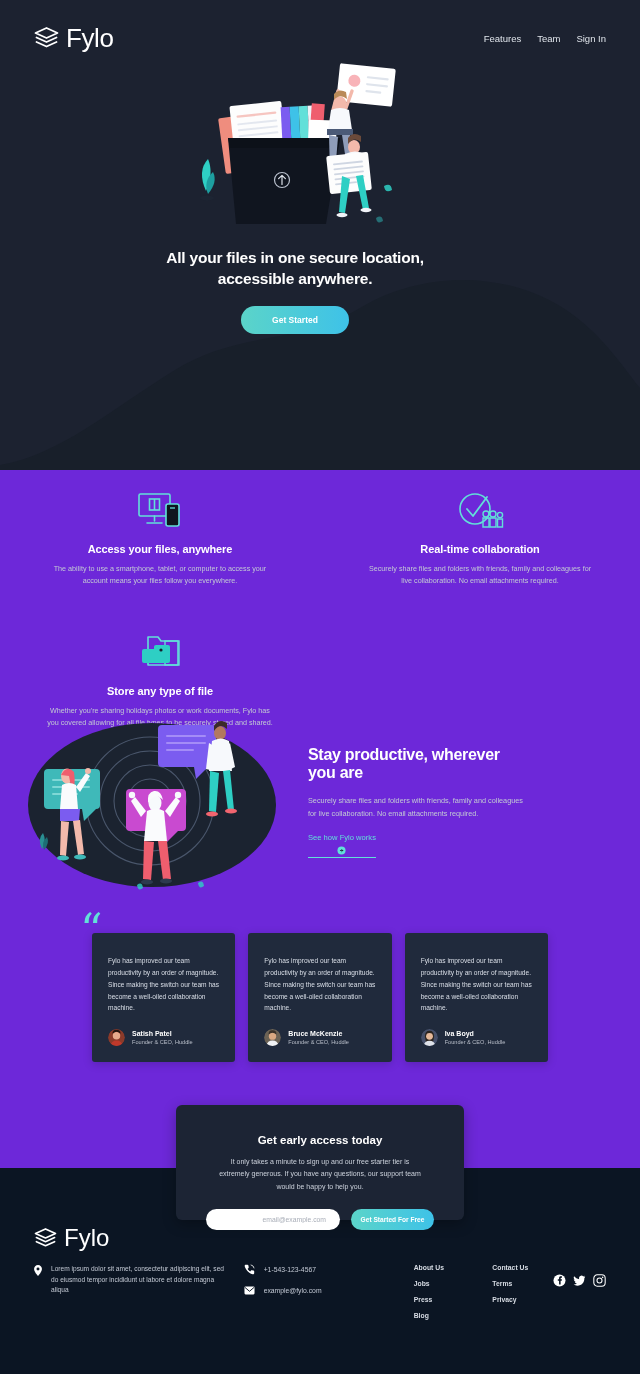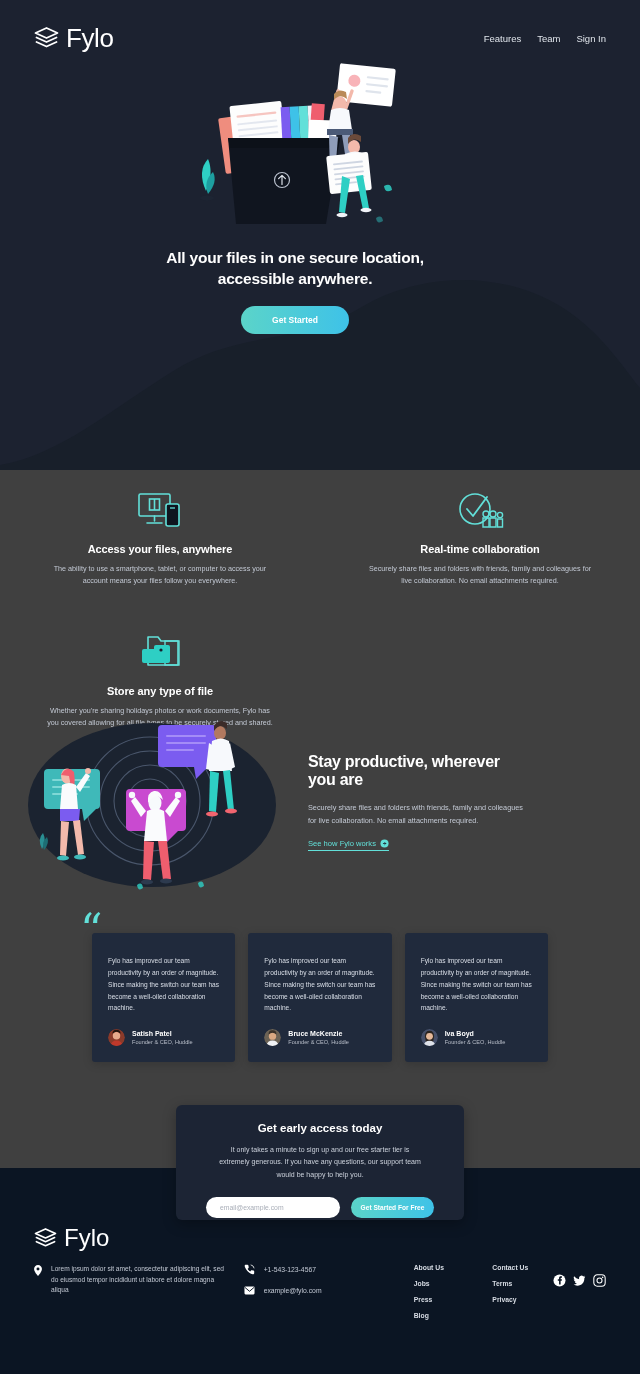--- a/index.html
+++ b/index.html
@@ -3,21 +3,21 @@
 <meta charset="utf-8">
 <style>
   * { box-sizing: border-box; margin: 0; padding: 0; }
   html, body {
     width: 640px;
     height: 1374px;
     background: #181f2a;
     font-family: "Liberation Sans", sans-serif;
     overflow: hidden;
   }
-  .page { position: relative; width: 640px; height: 1374px; background: #404040; }
+  .page { position: relative; width: 640px; height: 1374px; background: #6d28d9; }
 
   
   .intro {
     position: absolute; top: 0; left: 0; width: 640px; height: 470px;
     background: #1c2230; overflow: hidden;
   }
   .intro-wave { position: absolute; bottom: 0; left: 0; width: 640px; height: 210px; }
 
   
   .header {
@@ -70,21 +70,21 @@
     position: absolute; top: 712px; left: 0; width: 524px; height: 180px;
     display: flex; align-items: center;
   }
   .productive-illo { width: 268px; height: 178px; margin-left: 22px; flex: none; }
   .productive-body { margin-left: 18px; width: 282px; }
   .productive-title { color: #fff; font-size: 16px; font-weight: bold; letter-spacing: -0.3px; }
   .productive-p { margin-top: 13px; color: #c3c9d4; font-size: 7.3px; line-height: 1.75; }
   .productive-link {
     display: inline-flex; align-items: center; gap: 4px; margin-top: 12px;
     color: #62e0d9; font-size: 7.6px; text-decoration: none;
-    border-bottom: 1px solid #62e0d9; padding-bottom: 2px;
+    border-bottom: 1px solid #62e0d9; padding-bottom: 2px; flex-direction: column;
   }
 
   
   .testimonials {
     position: absolute; top: 933px; left: 0; width: 640px;
     display: flex; gap: 13px; padding: 0 92px; z-index: 3;
   }
   .quote-mark {
     position: absolute; top: -25px; left: 80px; color: #62e0d9;
     font-size: 44px; font-family: "DejaVu Serif", serif; line-height: 1; z-index: 2;
@@ -101,27 +101,27 @@
 
   
   .footer-bg { position: absolute; top: 1168px; left: 0; width: 640px; height: 206px; background: #0b1523; }
 
   
   .cta {
     position: absolute; top: 1105px; left: 176px; width: 288px; height: 115px;
     background: #1c2434; border-radius: 6px; text-align: center;
     padding: 17px 30px 0; box-shadow: 0 4px 14px rgba(0,0,0,.3); z-index: 6;
   }
-  .cta-title { color: #fff; font-size: 11.5px; font-weight: bold; }
+  .cta-title { color: #fff; font-size: 11.5px; font-weight: bold; margin-top: 12px; }
   .cta-desc { margin: 10px auto 0; width: 202px; color: #ccd2dc; font-size: 7px; line-height: 1.75; }
   .cta-form { display: flex; gap: 11px; margin-top: 16px; }
   .cta-input {
     flex: 1; height: 21px; border: none; border-radius: 11px;
     padding: 0 14px; font-size: 6.8px; color: #333;
-    font-family: "Liberation Sans", sans-serif; background: #fff;
+    font-family: "Liberation Sans", sans-serif; background: #fff; text-align: right;
   }
   .cta-input::placeholder { color: #a9aeb8; }
   .cta-btn {
     width: 83px; height: 21px; border: none; border-radius: 11px; cursor: pointer;
     background: linear-gradient(90deg, #5bd4c9 0%, #3ec2e8 100%);
     color: #fff; font-size: 6.6px; font-weight: bold;
     font-family: "Liberation Sans", sans-serif;
   }
 
   

